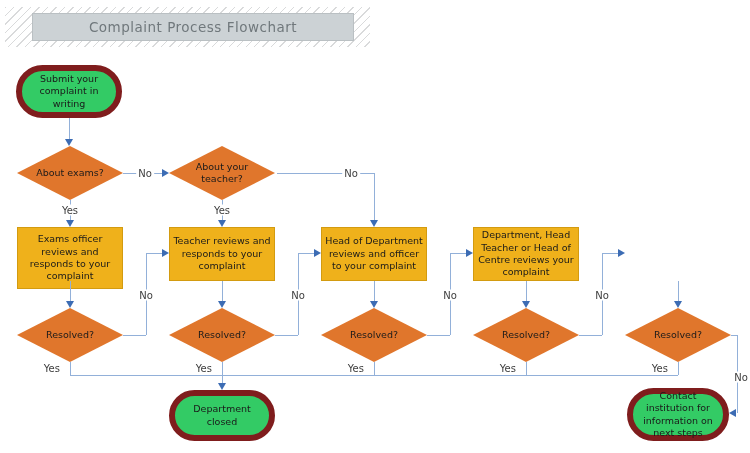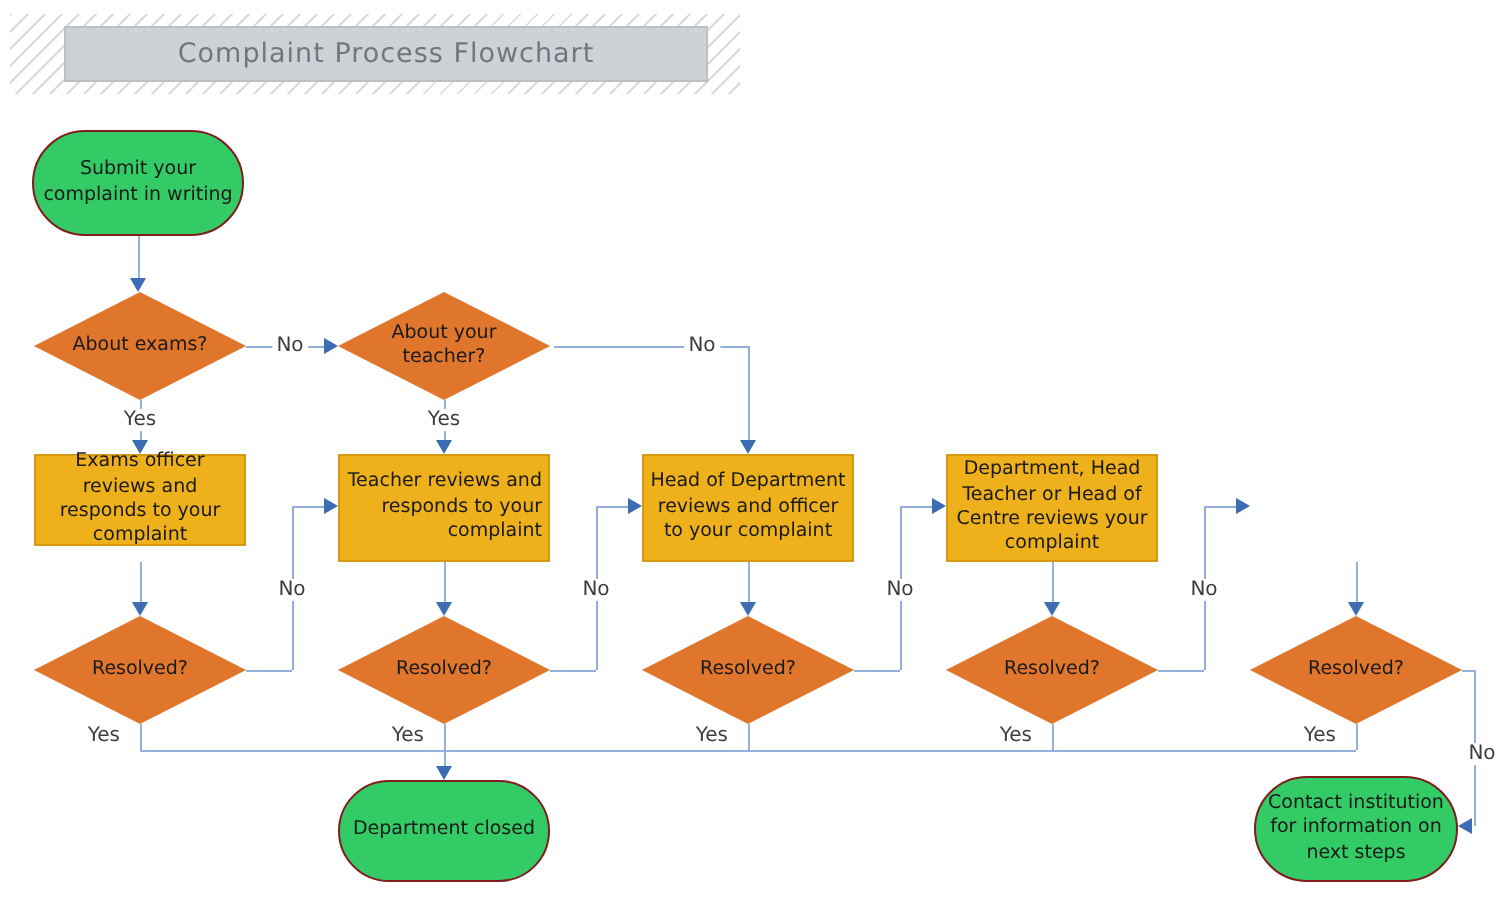--- a/index.html
+++ b/index.html
@@ -17,21 +17,21 @@
     background:#ccd2d5;border:1px solid #bac0c3;
     display:flex;align-items:center;justify-content:center;
     font-size:13.5px;letter-spacing:.5px;color:#70787c;
   }
   
   .node{
     position:absolute;display:flex;align-items:center;justify-content:center;
     text-align:center;font-size:9.5px;line-height:1.3;color:#1a1a1a;
     box-sizing:border-box;padding:2px 3px;
   }
-  .terminator{background:#33cb65;border:1px solid #7f1d1d;border-radius:27px;}
+  .terminator{background:#33cb65;border:6px solid #7f1d1d;border-radius:27px;}
   .process{background:#efb11b;border:1px solid #d39b10;}
   .decision{background:#e0762c;clip-path:polygon(50% 0%,100% 50%,50% 100%,0% 50%);padding:2px 10px;}
   
   .h,.v{position:absolute;background:#92b0d9;}
   .h{height:1px;}
   .v{width:1px;}
   .arr{position:absolute;width:0;height:0;}
   .arr.d{border-left:4px solid transparent;border-right:4px solid transparent;border-top:7px solid #3c6cb4;}
   .arr.r{border-top:4px solid transparent;border-bottom:4px solid transparent;border-left:7px solid #3c6cb4;}
   .arr.l{border-top:4px solid transparent;border-bottom:4px solid transparent;border-right:7px solid #3c6cb4;}
@@ -49,22 +49,22 @@
 
   <div class="title-band">
     <div class="title-box">Complaint Process Flowchart</div>
   </div>
 
   <div class="node terminator" style="left:16px;top:65px;width:106px;height:53px;">Submit your complaint in writing</div>
 
   <div class="node decision" style="left:17px;top:146px;width:106px;height:54px;">About exams?</div>
   <div class="node decision" style="left:169px;top:146px;width:106px;height:54px;">About your teacher?</div>
 
-  <div class="node process" style="left:17px;top:227px;width:106px;height:46px;">Exams officer reviews and responds to your complaint</div>
-  <div class="node process" style="left:169px;top:227px;width:106px;height:54px;text-align:right;">Teacher reviews and responds to your complaint</div>
+  <div class="node process" style="left:17px;top:227px;width:106px;height:62px;">Exams officer reviews and responds to your complaint</div>
+  <div class="node process" style="left:169px;top:227px;width:106px;height:54px;">Teacher reviews and responds to your complaint</div>
   <div class="node process" style="left:321px;top:227px;width:106px;height:54px;">Head of Department reviews and officer to your complaint</div>
   <div class="node process" style="left:473px;top:227px;width:106px;height:54px;">Department, Head Teacher or Head of Centre reviews your complaint</div>
 
   <div class="node decision" style="left:17px;top:308px;width:106px;height:54px;">Resolved?</div>
   <div class="node decision" style="left:169px;top:308px;width:106px;height:54px;">Resolved?</div>
   <div class="node decision" style="left:321px;top:308px;width:106px;height:54px;">Resolved?</div>
   <div class="node decision" style="left:473px;top:308px;width:106px;height:54px;">Resolved?</div>
   <div class="node decision" style="left:625px;top:308px;width:106px;height:54px;">Resolved?</div>
 
   <div class="node terminator" style="left:169px;top:390px;width:106px;height:51px;">Department closed</div>

